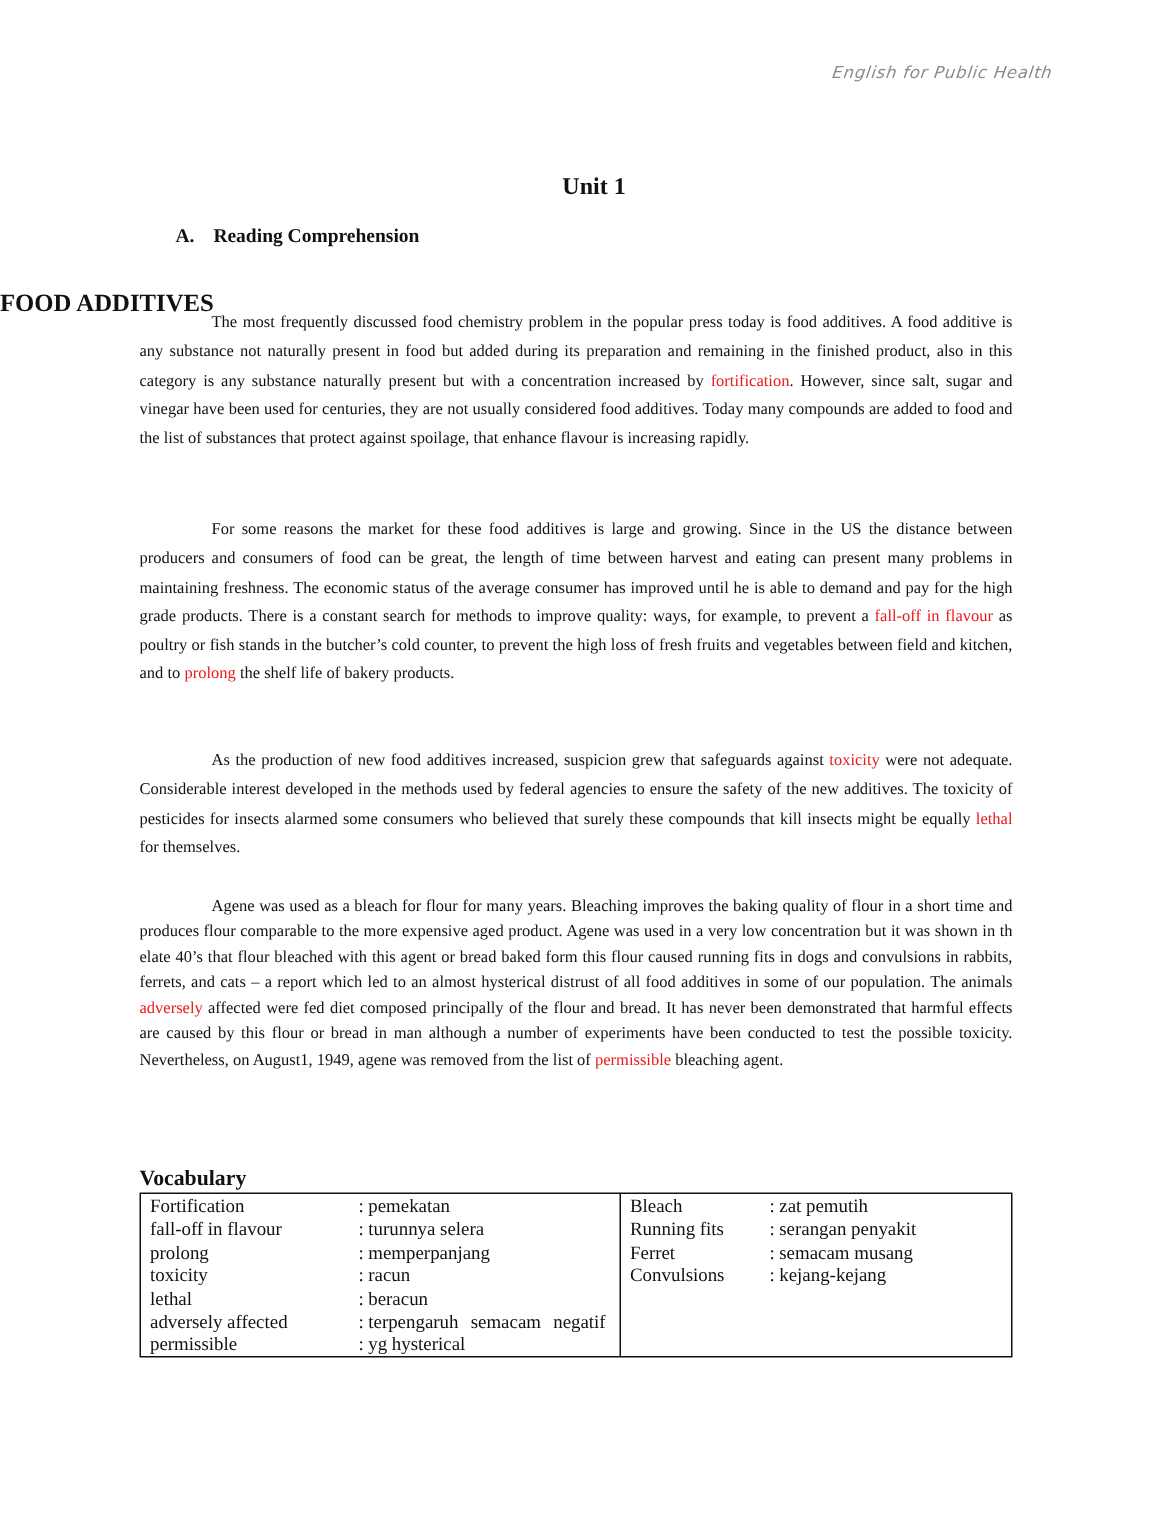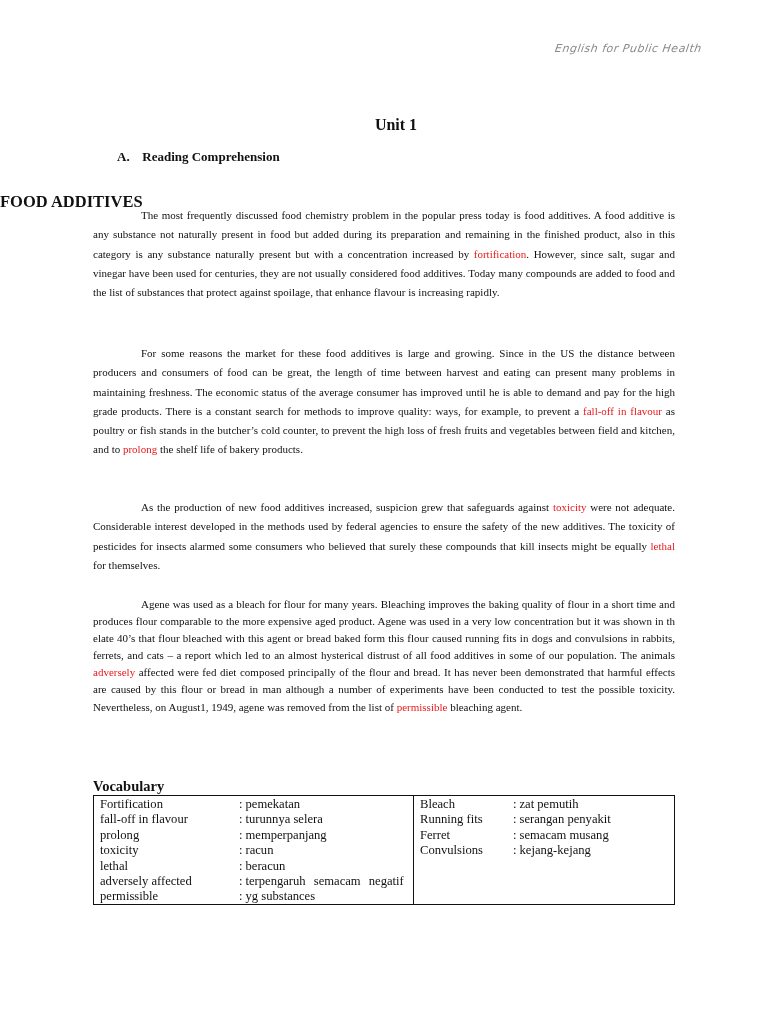--- a/index.html
+++ b/index.html
@@ -176,21 +176,21 @@
     <div class="vrow">
       <span class="term">lethal</span>
       <span class="def"><span class="sep">:</span><span>beracun</span></span>
     </div>
     <div class="vrow">
       <span class="term">adversely affected</span>
       <span class="def spread"><span class="sep">:</span><span>terpengaruh semacam negatif</span></span>
     </div>
     <div class="vrow">
       <span class="term">permissible</span>
-      <span class="def"><span class="sep">:</span><span>yg substances</span></span>
+      <span class="def"><span class="sep">:</span><span>yg hysterical</span></span>
     </div>
   </div>
   <div class="vocab-col right">
     <div class="vrow">
       <span class="term">Bleach</span>
       <span class="def"><span class="sep">:</span><span>zat pemutih</span></span>
     </div>
     <div class="vrow">
       <span class="term">Running fits</span>
       <span class="def"><span class="sep">:</span><span>serangan penyakit</span></span>

